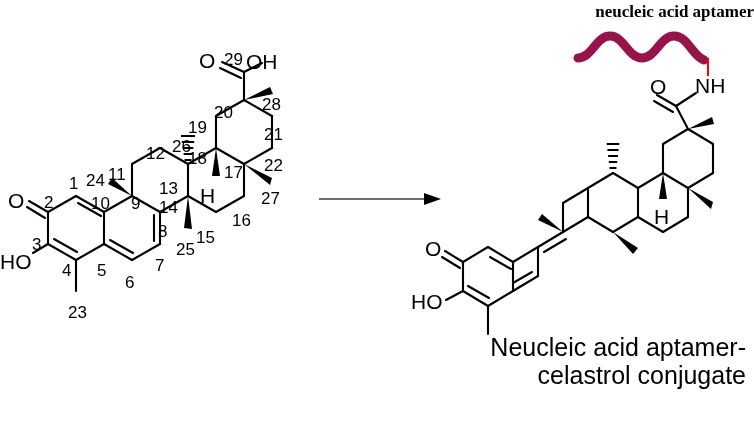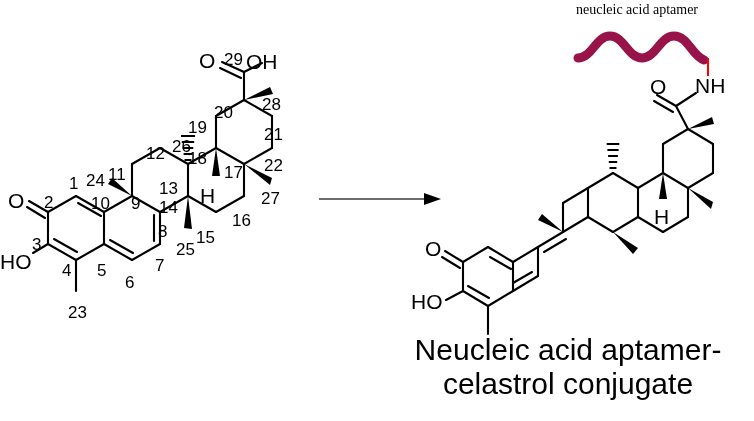--- a/index.html
+++ b/index.html
@@ -32,31 +32,33 @@
   #caption-left {
     left: 40px;
     top: 357px;
     width: 300px;
     font-size: 25px;
   }
   #caption-right {
     left: 390px;
     top: 333px;
     width: 356px;
-    font-size: 30px;
+    font-size: 25px;
+    text-align: right;
   }
   #aptamer-label {
     position: absolute;
     left: 520px;
     top: 2px;
     width: 234px;
-    text-align: center;
+    text-align: right;
     font-family: "Liberation Serif", serif;
-    font-size: 14px;
+    font-size: 17px;
     color: #000000;
+    font-weight: bold;
   }
   svg text {
     font-family: "Liberation Sans", sans-serif;
     fill: #000000;
   }
   .atomlabel { font-size: 21px; }
   .numlabel  { font-size: 17px; }
   .bond {
     stroke: #000000;
     stroke-width: 2.1;

